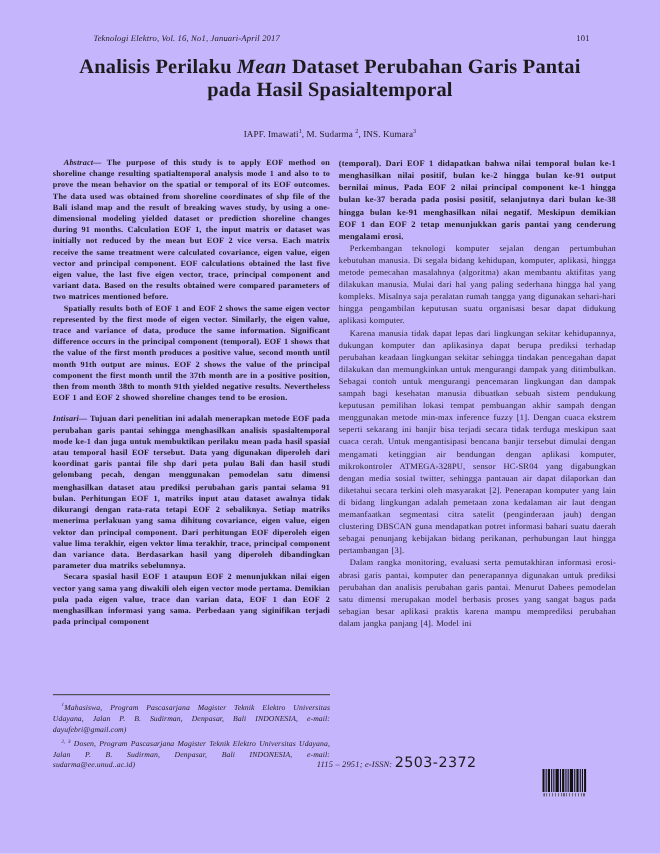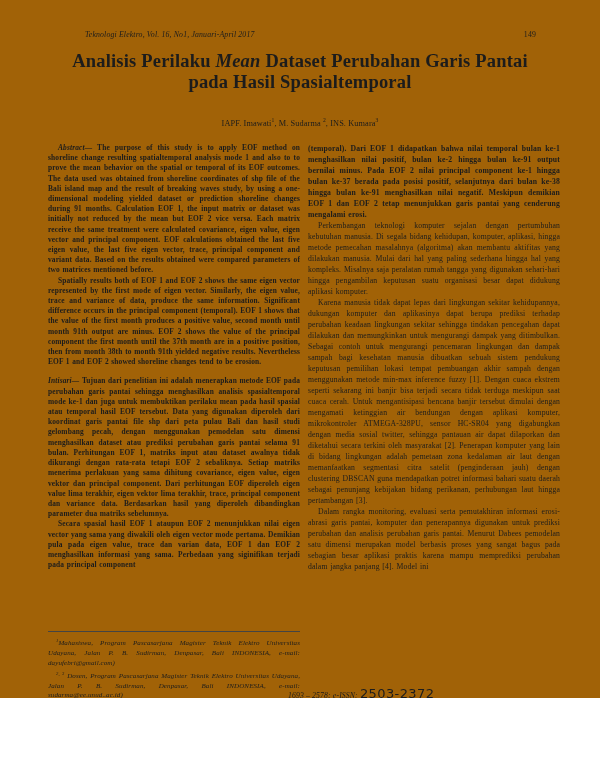--- a/index.html
+++ b/index.html
@@ -2,21 +2,21 @@
 <html><head>
 <meta charset="utf-8">
 <style>
   html, body { margin: 0; padding: 0; }
   body {
     width: 600px; height: 776px;
     background: #ffffff;
     font-family: "Liberation Serif", serif;
     color: #1c1c1c;
   }
-  .page { position: relative; width: 600px; height: 698px; overflow: hidden; background: #a16207; }
+  .page { position: relative; width: 600px; height: 776px; overflow: hidden; background: #c4b5fd; }
 
   
   .running-header {
     position: absolute; top: 30px; left: 85px; right: 64px;
     display: flex; justify-content: space-between; align-items: baseline;
     font-size: 7.8px; letter-spacing: 0.15px;
   }
   .journal-ref { font-style: italic; }
   .page-number { font-style: normal; }
 
@@ -77,21 +77,21 @@
     background: repeating-linear-gradient(90deg, #666 0 1px, transparent 1px 2.6px);
   }
 </style>
 </head>
 <body>
 
 <div class="page">
 
   <div class="running-header">
     <span class="journal-ref">Teknologi Elektro, Vol. 16, No1, Januari-April 2017</span>
-    <span class="page-number">149</span>
+    <span class="page-number">101</span>
   </div>
 
   <div class="title-block">
     <div class="t-line"><span>Analisis Perilaku </span><span class="it">Mean</span><span> Dataset Perubahan Garis Pantai</span></div>
     <div class="t-line">pada Hasil Spasialtemporal</div>
   </div>
 
   <div class="author-line">
     <span>IAPF. Imawati</span><sup>1</sup><span>, M. Sudarma </span><sup>2</sup><span>, INS. Kumara</span><sup>3</sup>
   </div>
@@ -111,21 +111,21 @@
     <div class="col col-right">
       <p class="bold">(temporal). Dari EOF 1 didapatkan bahwa nilai temporal bulan ke-1 menghasilkan nilai positif, bulan ke-2 hingga bulan ke-91 output bernilai minus. Pada EOF 2 nilai principal component ke-1 hingga bulan ke-37 berada pada posisi positif, selanjutnya dari bulan ke-38 hingga bulan ke-91 menghasilkan nilai negatif. Meskipun demikian EOF 1 dan EOF 2 tetap menunjukkan garis pantai yang cenderung mengalami erosi.</p>
       <p class="ind">Perkembangan teknologi komputer sejalan dengan pertumbuhan kebutuhan manusia. Di segala bidang kehidupan, komputer, aplikasi,  hingga metode pemecahan masalahnya (algoritma) akan membantu aktifitas yang dilakukan manusia. Mulai dari hal yang paling sederhana hingga hal yang kompleks. Misalnya saja peralatan rumah tangga yang digunakan sehari-hari hingga pengambilan keputusan suatu organisasi besar dapat didukung aplikasi komputer.</p>
       <p class="ind">Karena manusia tidak dapat lepas dari lingkungan sekitar kehidupannya, dukungan komputer dan aplikasinya dapat berupa prediksi terhadap perubahan keadaan lingkungan sekitar sehingga tindakan pencegahan dapat dilakukan dan memungkinkan untuk mengurangi dampak yang ditimbulkan. Sebagai contoh untuk mengurangi pencemaran lingkungan dan dampak sampah bagi kesehatan manusia dibuatkan sebuah sistem pendukung keputusan pemilihan lokasi tempat pembuangan akhir sampah dengan menggunakan metode min-max inference fuzzy [1]. Dengan cuaca ekstrem seperti sekarang ini banjir bisa terjadi secara tidak terduga meskipun saat cuaca cerah. Untuk mengantisipasi bencana banjir tersebut dimulai dengan mengamati ketinggian air bendungan dengan aplikasi komputer, mikrokontroler ATMEGA-328PU, sensor HC-SR04 yang digabungkan dengan media sosial twitter, sehingga pantauan air dapat dilaporkan dan diketahui secara terkini oleh masyarakat [2]. Penerapan komputer yang lain di bidang lingkungan adalah pemetaan zona kedalaman air laut dengan memanfaatkan segmentasi citra satelit (penginderaan jauh) dengan clustering DBSCAN guna mendapatkan potret informasi bahari suatu daerah sebagai penunjang kebijakan bidang perikanan, perhubungan laut hingga pertambangan [3].</p>
       <p class="ind">Dalam rangka monitoring, evaluasi serta pemutakhiran informasi erosi-abrasi garis pantai, komputer dan penerapannya digunakan untuk prediksi perubahan dan analisis perubahan garis pantai. Menurut Dabees pemodelan satu dimensi merupakan model berbasis proses yang sangat bagus pada sebagian besar aplikasi praktis karena mampu memprediksi perubahan dalam jangka panjang [4]. Model ini</p>
     </div>
 
   </div>
 
   <div class="footer-issn">
-    <span class="issn-it">1693 – 2578; e-ISSN: </span><span class="issn-num">2503-2372</span>
+    <span class="issn-it">1115 – 2951; e-ISSN: </span><span class="issn-num">2503-2372</span>
   </div>
 
   <div class="barcode">
     <svg width="40" height="21" viewBox="0 0 40 21">
       <g fill="#111">
         <rect x="0" y="0" width="2" height="21"></rect>
         <rect x="3" y="0" width="1" height="21"></rect>
         <rect x="5" y="0" width="2" height="21"></rect>
         <rect x="8" y="0" width="1" height="21"></rect>
         <rect x="10" y="0" width="1" height="21"></rect>

